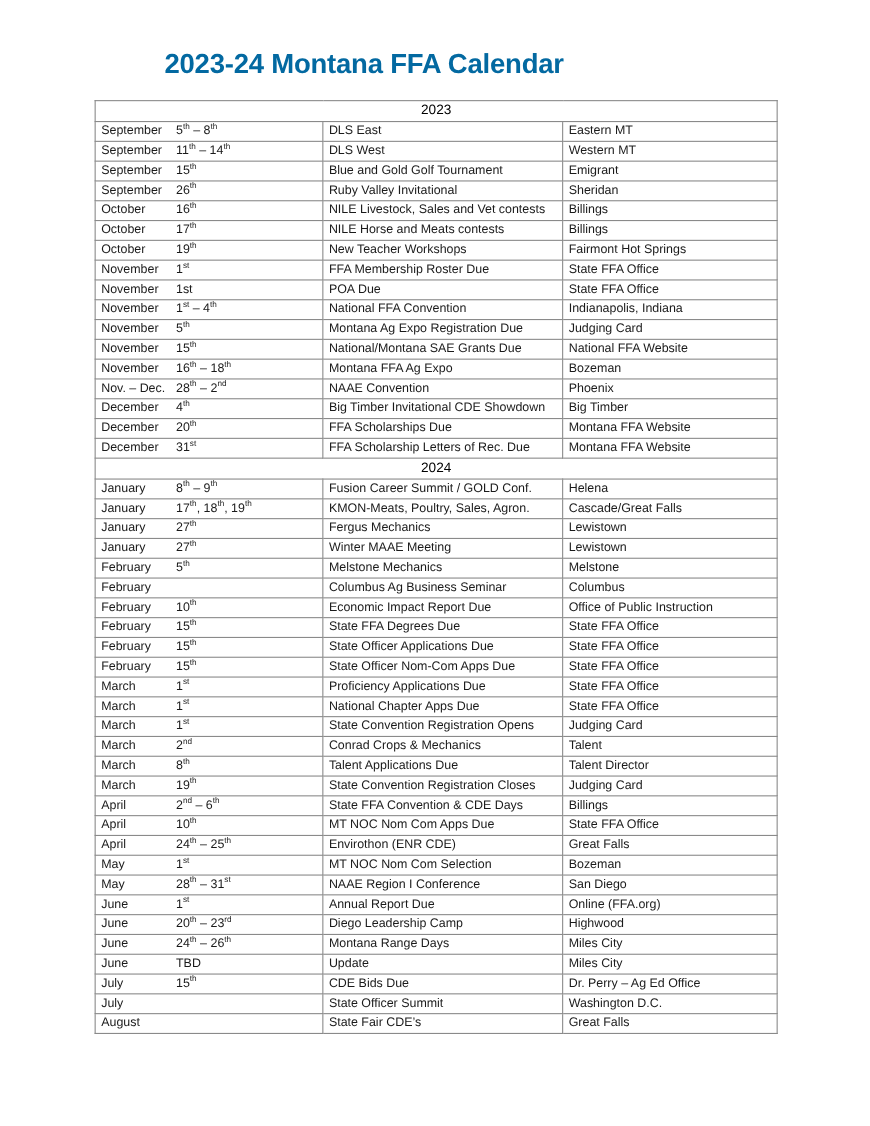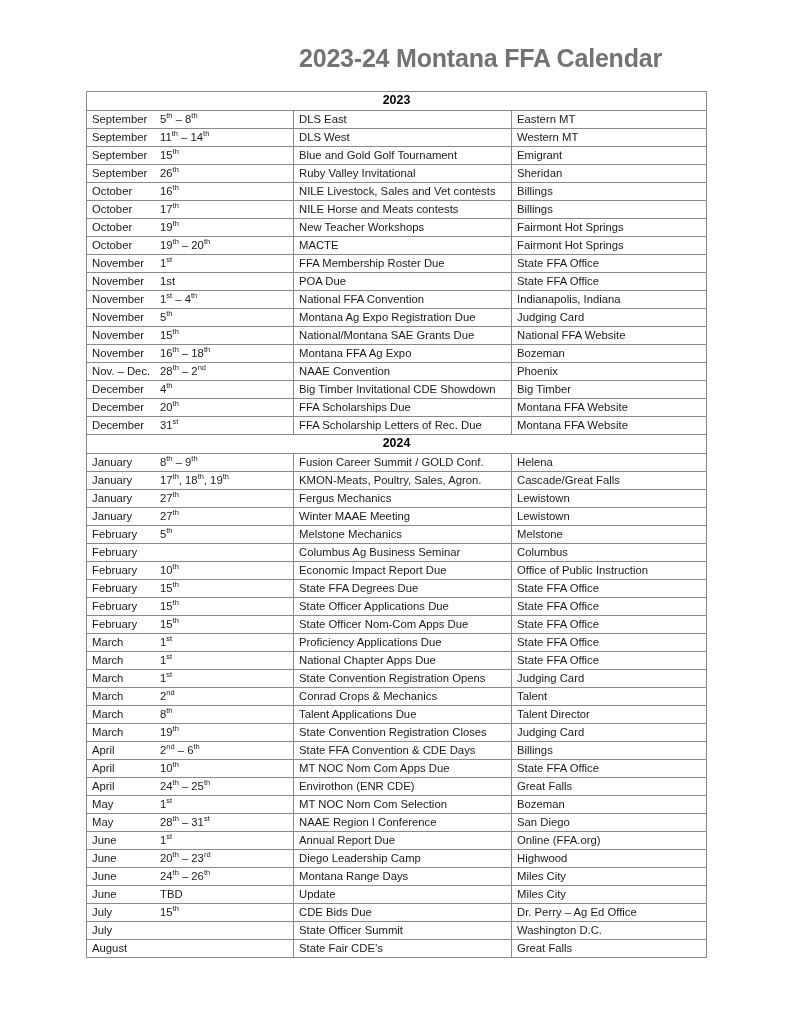--- a/index.html
+++ b/index.html
@@ -19,25 +19,25 @@
     width: 791px;
     height: 1024px;
     position: relative;
     box-sizing: border-box;
   }
   .doc-title {
     position: absolute;
     top: 44px;
     left: 0;
     width: 662px;
-    text-align: right;
+    text-align: center;
     font-size: 25px;
     font-weight: bold;
     letter-spacing: -0.2px;
-    color: #737373;
+    color: #0369a1;
   }
   .cal-table-wrap {
     position: absolute;
     left: 86px;
     top: 91px;
     width: 620px;
   }
   table.cal {
     border-collapse: collapse;
     width: 620px;
@@ -53,21 +53,21 @@
     padding: 0px 0px 1px 5px;
     height: 16px;
     line-height: 15px;
     vertical-align: middle;
     white-space: nowrap;
     overflow: hidden;
     color: #1a1a1a;
   }
   table.cal tr.year-row td {
     text-align: center;
-    font-weight: bold;
+    font-weight: normal;
     font-size: 12.4px;
     height: 17px;
     padding-left: 0;
     color: #000;
   }
   .dt-month {
     display: inline-block;
     width: 68px;
   }
   .dt-day {
@@ -126,25 +126,20 @@
             <td><span class="dt-month">October</span><span class="dt-day">17<sup>th</sup></span></td>
             <td>NILE Horse and Meats contests</td>
             <td>Billings</td>
           </tr>
           <tr>
             <td><span class="dt-month">October</span><span class="dt-day">19<sup>th</sup></span></td>
             <td>New Teacher Workshops</td>
             <td>Fairmont Hot Springs</td>
           </tr>
           <tr>
-            <td><span class="dt-month">October</span><span class="dt-day">19<sup>th</sup> – 20<sup>th</sup></span></td>
-            <td>MACTE</td>
-            <td>Fairmont Hot Springs</td>
-          </tr>
-          <tr>
             <td><span class="dt-month">November</span><span class="dt-day">1<sup>st</sup></span></td>
             <td>FFA Membership Roster Due</td>
             <td>State FFA Office</td>
           </tr>
           <tr>
             <td><span class="dt-month">November</span><span class="dt-day">1st</span></td>
             <td>POA Due</td>
             <td>State FFA Office</td>
           </tr>
           <tr>

